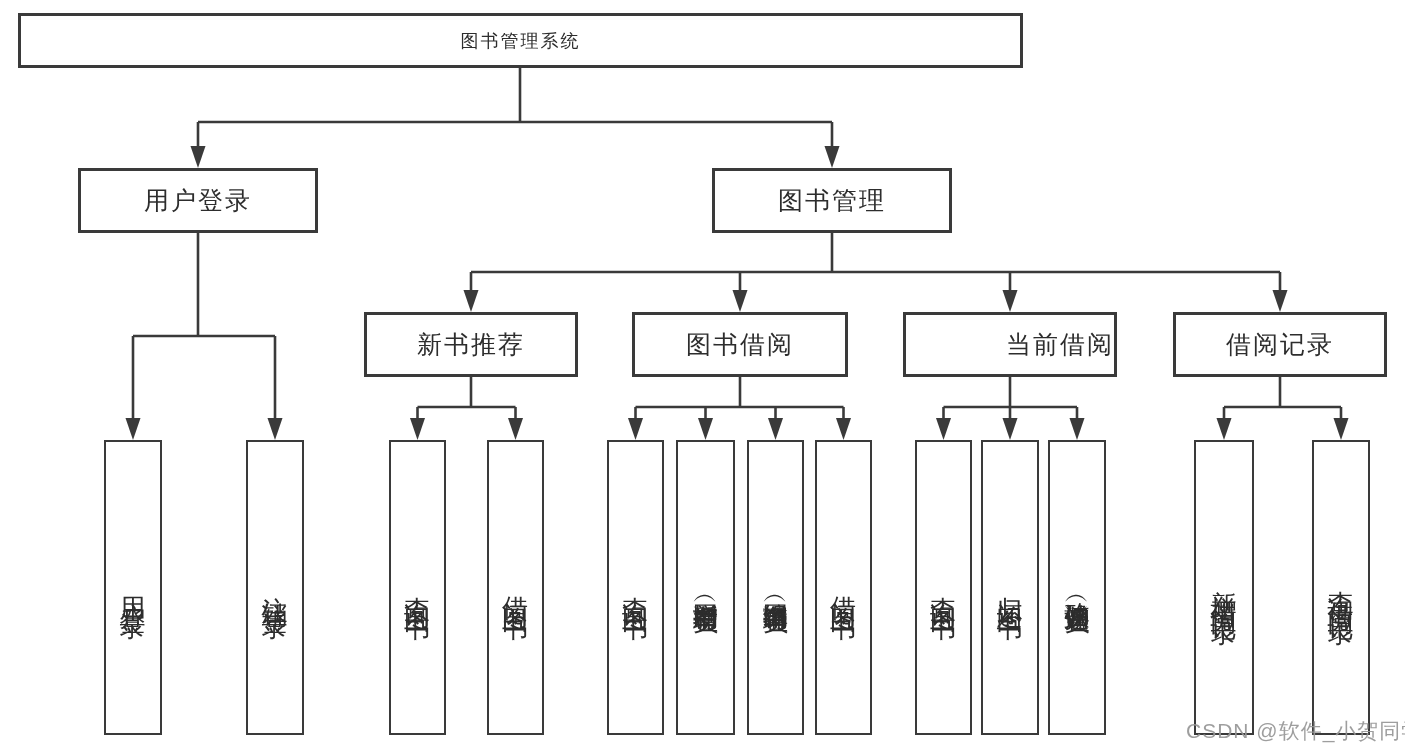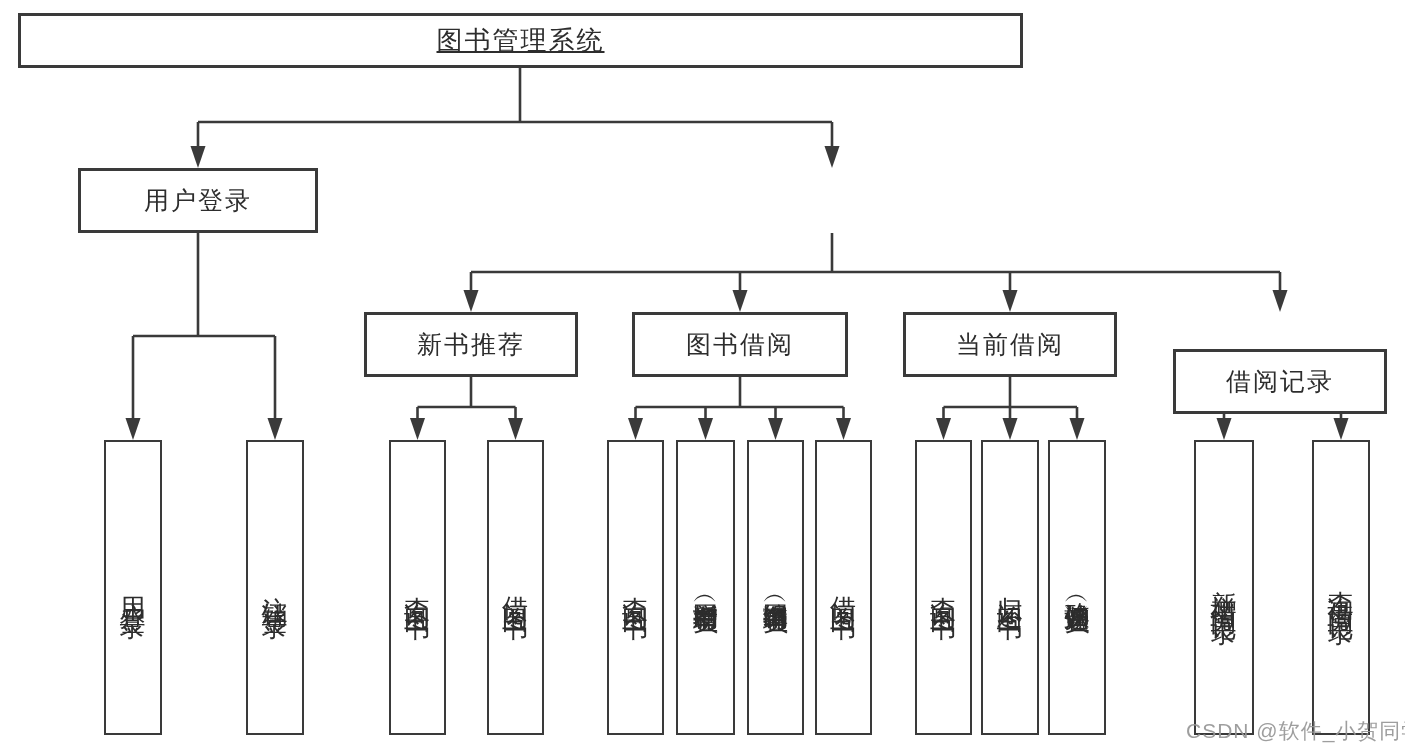--- a/index.html
+++ b/index.html
@@ -30,21 +30,21 @@
     justify-content: center;
     z-index: 1;
   }
   .node .hlabel {
     font-size: 25px;
     color: #2d2d2d;
     letter-spacing: 2px;
     white-space: nowrap;
   }
   .root-box { border-width: 3.5px; }
-  .root-box .hlabel { font-size: 26px; text-decoration: underline; }
+  .root-box .hlabel { font-size: 18px; }
   .leaf-box { border-width: 2.5px; }
   .leaf-box .vlabel {
     writing-mode: vertical-rl;
     text-orientation: mixed;
     font-size: 26px;
     letter-spacing: 6px;
     color: #2d2d2d;
     line-height: 1;
   }
   .leaf-box.tight .vlabel {
@@ -133,31 +133,34 @@
     </g>
   </svg>
 
   <div class="node root-box" style="left:18px; top:13px; width:1005px; height:55px;">
     <span class="hlabel">图书管理系统</span>
   </div>
 
   <div class="node" style="left:78px; top:168px; width:240px; height:65px;">
     <span class="hlabel">用户登录</span>
   </div>
+  <div class="node" style="left:712px; top:168px; width:240px; height:65px;">
+    <span class="hlabel">图书管理</span>
+  </div>
 
   <div class="node" style="left:632px; top:312px; width:216px; height:65px;">
     <span class="hlabel">图书借阅</span>
   </div>
   <div class="node" style="left:364px; top:312px; width:214px; height:65px;">
     <span class="hlabel">新书推荐</span>
   </div>
-  <div class="node" style="left:903px; top:312px; width:214px; height:65px;">
+  <div class="node" style="left:903px; top:312px; width:214px; height:65px;justify-content:flex-end;">
     <span class="hlabel">当前借阅</span>
   </div>
-  <div class="node" style="left:1173px; top:312px; width:214px; height:65px;margin-top:37px;">
+  <div class="node" style="left:1173px; top:312px; width:214px; height:65px;">
     <span class="hlabel">借阅记录</span>
   </div>
 
   <div class="node leaf-box" style="left:104px; top:440px; width:58px; height:295px;">
     <span class="vlabel">用户登录</span>
   </div>
   <div class="node leaf-box" style="left:246px; top:440px; width:58px; height:295px;">
     <span class="vlabel">注销登录</span>
   </div>
   <div class="node leaf-box" style="left:389px; top:440px; width:57px; height:295px;">

